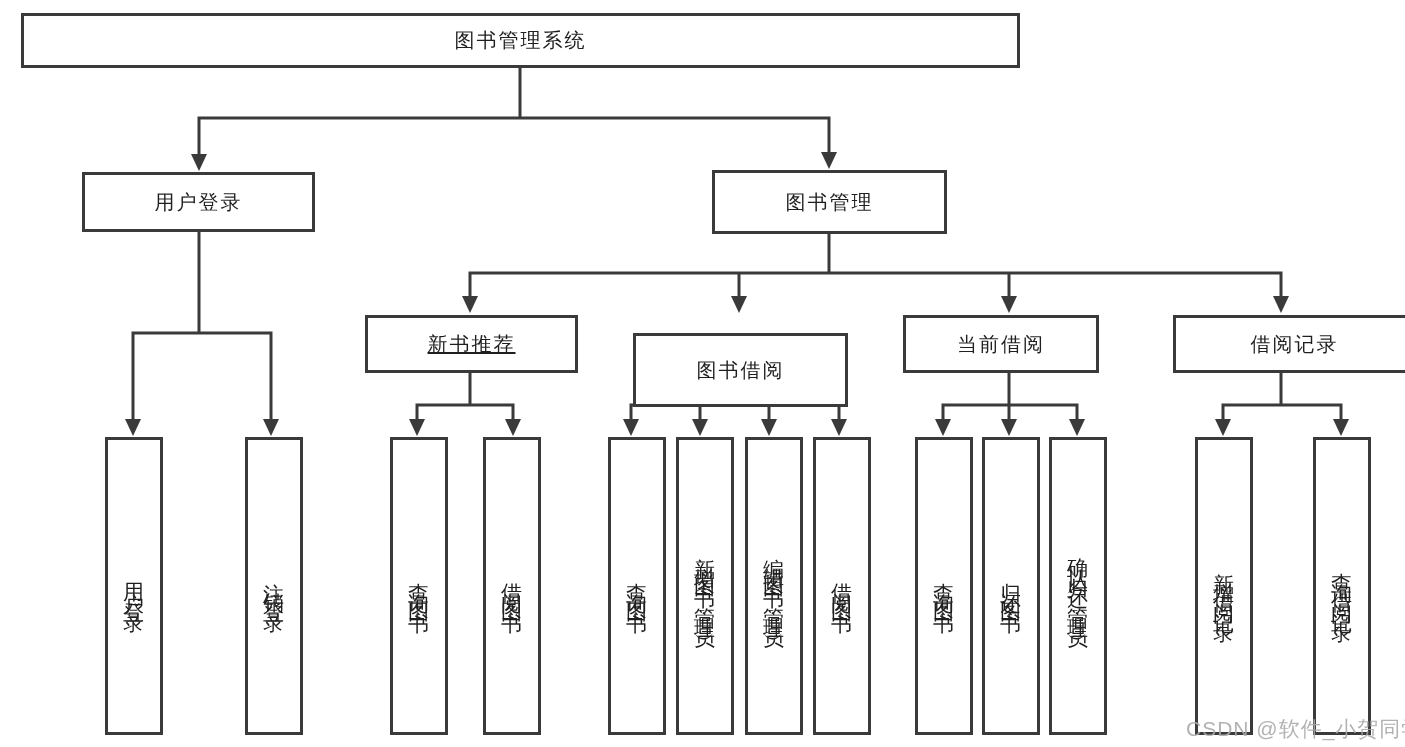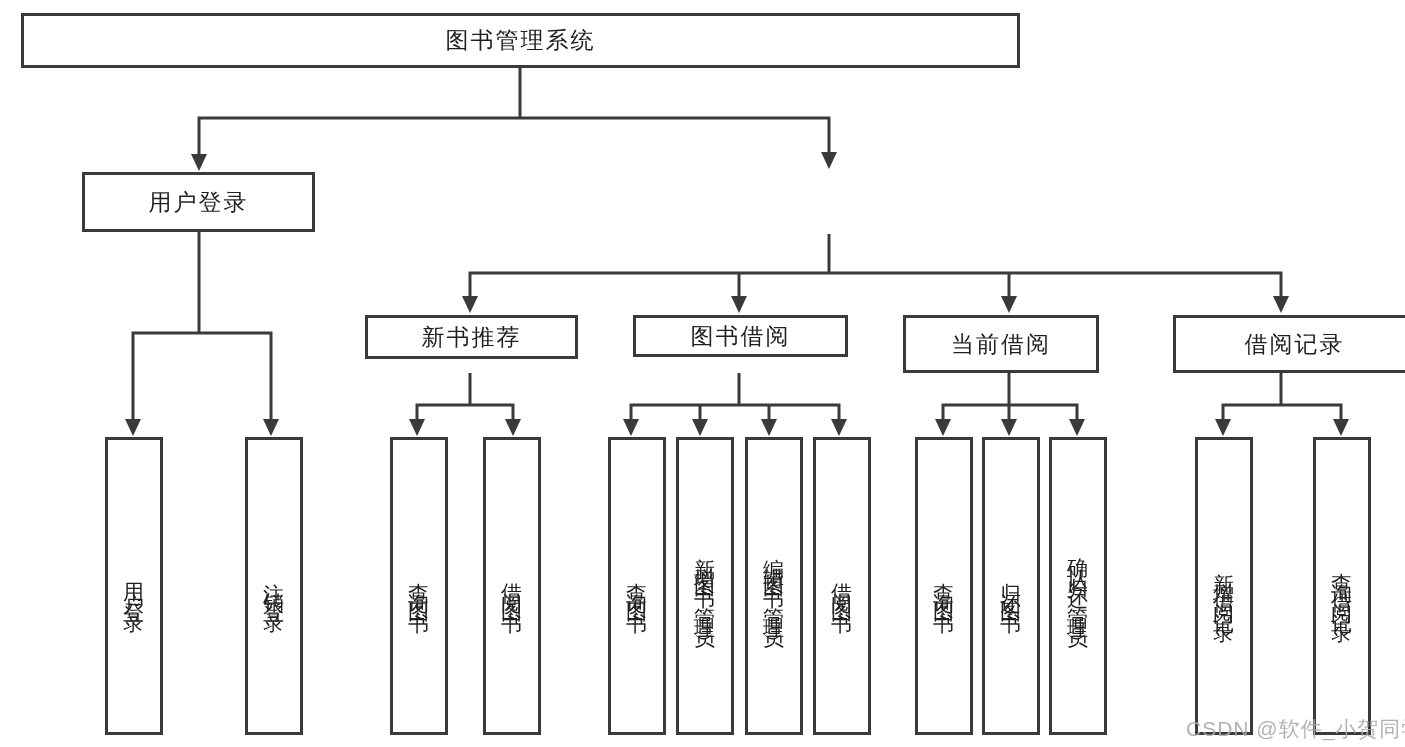--- a/index.html
+++ b/index.html
@@ -26,21 +26,21 @@
     position: absolute;
     box-sizing: border-box;
     border: 3px solid #3a3a3a;
     background: #ffffff;
     display: flex;
     align-items: center;
     justify-content: center;
     color: #1f1f1f;
   }
   .box.h {
-    font-size: 23px;
+    font-size: 20px;
     letter-spacing: 2px;
     white-space: nowrap;
   }
   .box.v {
     writing-mode: vertical-rl;
     text-orientation: mixed;
     font-size: 21px;
     letter-spacing: 10px;
     line-height: 1;
     top: 437px;
@@ -102,23 +102,24 @@
       <polygon points="1001,419 1017,419 1009,436"></polygon>
       <polygon points="1069,419 1085,419 1077,436"></polygon>
       <polygon points="1215,419 1231,419 1223,436"></polygon>
       <polygon points="1333,419 1349,419 1341,436"></polygon>
     </g>
   </svg>
 
   <div class="box h" style="left:21px; top:13px; width:999px; height:55px;">图书管理系统</div>
 
   <div class="box h" style="left:82px; top:172px; width:233px; height:60px;">用户登录</div>
+  <div class="box h" style="left:712px; top:170px; width:235px; height:64px;">图书管理</div>
 
-  <div class="box h" style="left:365px; top:315px; width:213px; height:44px;">新书推荐</div>
-  <div class="box h" style="left:633px; top:315px; width:215px; height:42px;">图书借阅</div>
+  <div class="box h" style="left:365px; top:315px; width:213px; height:58px;text-decoration:underline;">新书推荐</div>
+  <div class="box h" style="left:633px; top:333px; width:215px; height:74px;">图书借阅</div>
   <div class="box h" style="left:903px; top:315px; width:196px; height:58px;">当前借阅</div>
   <div class="box h" style="left:1173px; top:315px; width:243px; height:58px;">借阅记录</div>
 
   <div class="box v" style="left:105px;">用户登录</div>
   <div class="box v" style="left:245px;">注销登录</div>
 
   <div class="box v" style="left:390px;">查询图书</div>
   <div class="box v" style="left:483px;">借阅图书</div>
 
   <div class="box v" style="left:608px;">查询图书</div>

